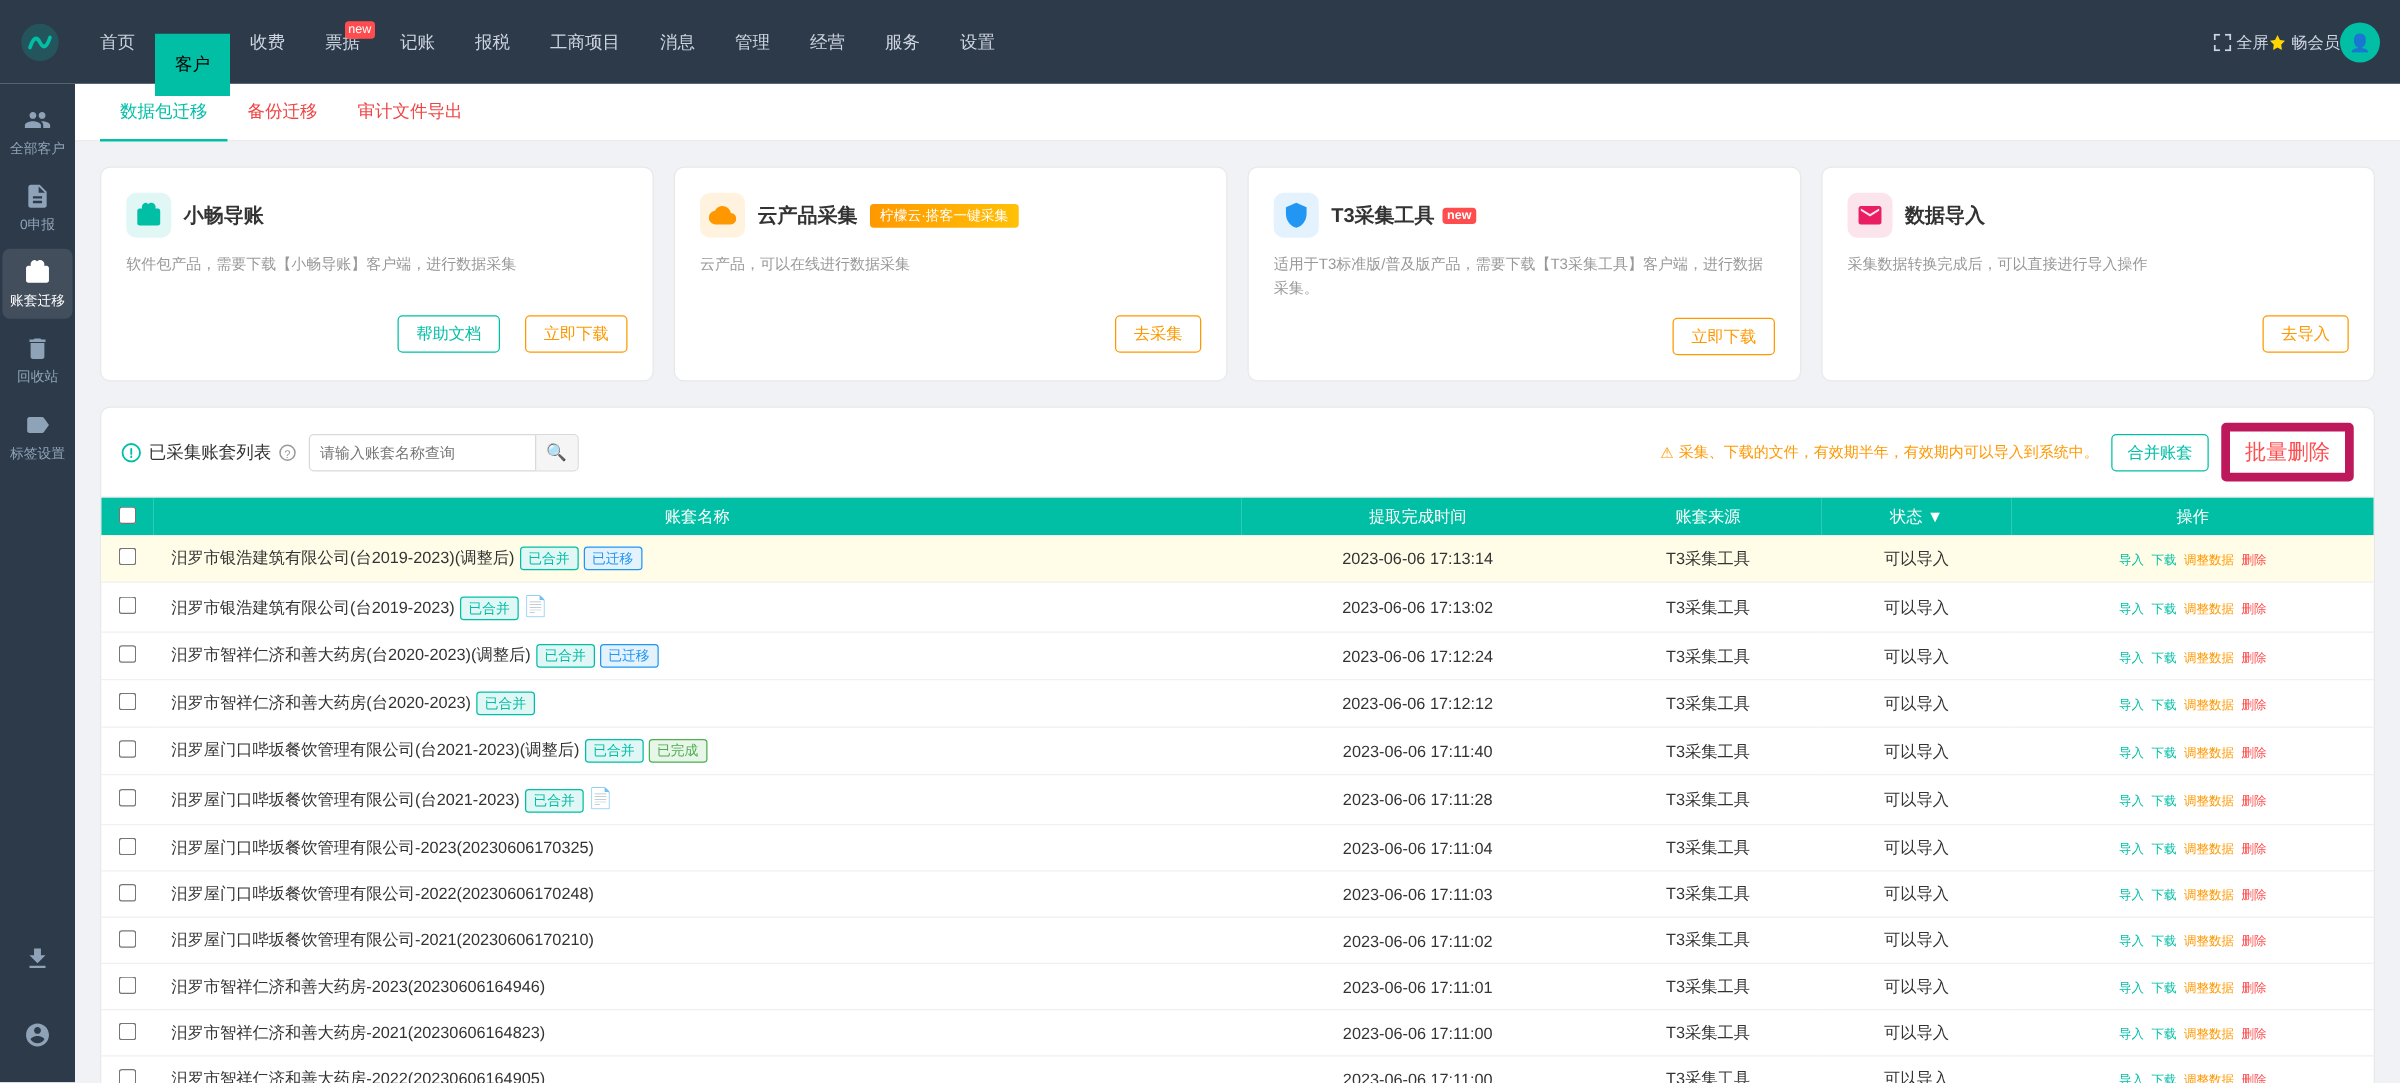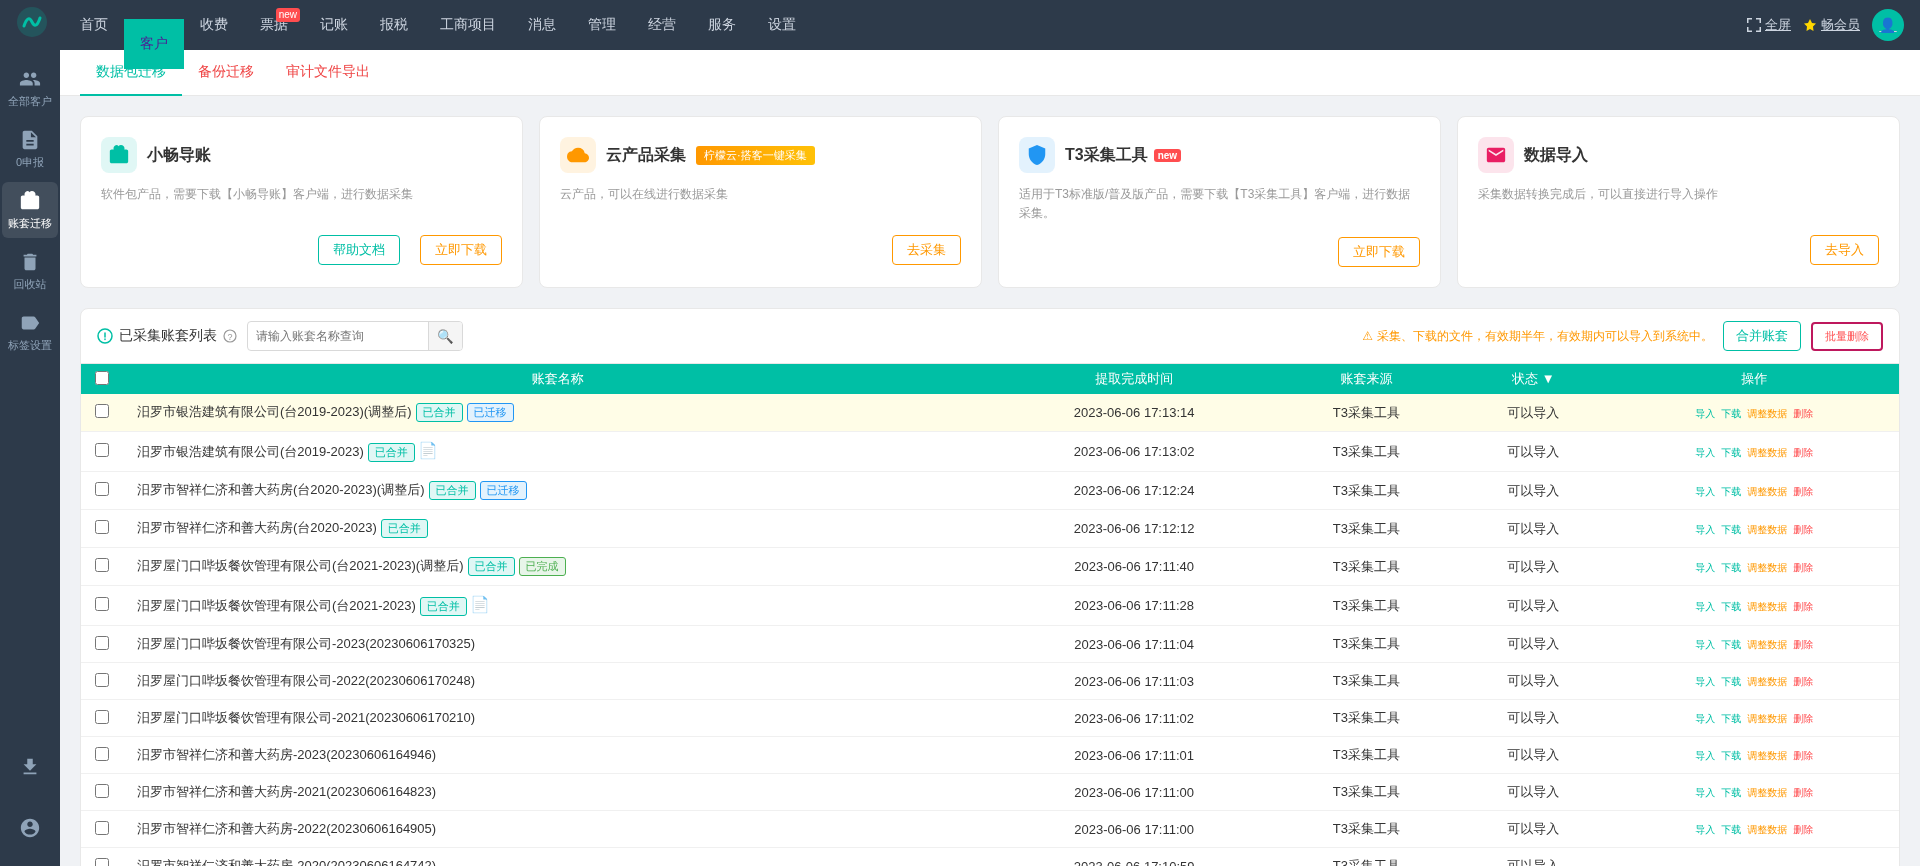--- a/index.html
+++ b/index.html
@@ -1,22 +1,23 @@
 <!DOCTYPE html>
 <html><head>
   <meta charset="utf-8">
   <style>
     * { box-sizing: border-box; margin: 0; padding: 0; }
     body { font-family: 'Microsoft YaHei', sans-serif; font-size: 13px; background: #f0f2f5; color: #333; display: flex; flex-direction: column; height: 866px; overflow: hidden; }
 
     
     .top-nav {
       background: #2d3a4a;
-      height: 50px;
-      display: flex;
+      height: 67px;
+      display: flex;
+      align-items: center;
       padding: 0 0 0 10px;
       flex-shrink: 0;
     }
     .top-nav .logo {
       width: 44px;
       height: 44px;
       display: flex;
       align-items: center;
       justify-content: center;
       margin-right: 10px;
@@ -28,44 +29,42 @@
       padding: 0 16px;
       height: 50px;
       display: flex;
       align-items: center;
       cursor: pointer;
       font-size: 14px;
       position: relative;
     }
     .nav-item.active {
       background: #00bfa5;
-      color: #4c1d95;
+      color: #000000;
       border-radius: 0;
       margin-top: 37px;
     }
     .nav-item .new-badge {
       position: absolute;
       top: 8px;
       right: 4px;
       background: #ff4d4f;
       color: #fff;
       font-size: 10px;
       padding: 0 3px;
       border-radius: 3px;
       line-height: 14px;
     }
     .nav-right {
       margin-left: auto;
       display: flex;
       align-items: center;
-      gap: 12px;
       padding-right: 16px;
       color: #cdd5e0;
       font-size: 13px;
-      text-decoration: underline;
     }
     .nav-right span { cursor: pointer; display: flex; align-items: center; gap: 4px; }
     .avatar {
       width: 32px; height: 32px;
       border-radius: 50%;
       background: #00bfa5;
       display: flex; align-items: center; justify-content: center;
       color: #fff; font-size: 14px; cursor: pointer;
     }
 
@@ -284,26 +283,26 @@
       background: #fff;
       border: 1px solid #00bfa5;
       color: #00bfa5;
       padding: 5px 12px;
       border-radius: 4px;
       cursor: pointer;
       font-size: 13px;
     }
     .btn-batch-delete {
       background: #fff;
-      border: 2px solid #be185d;
+      border: 7px solid #be185d;
       color: #ff4d4f;
       padding: 5px 12px;
       border-radius: 4px;
       cursor: pointer;
-      font-size: 11px;
+      font-size: 17px;
     }
 
     
     .data-table { width: 100%; border-collapse: collapse; }
     .data-table thead tr {
       background: #00bfa5;
       color: #fff;
     }
     .data-table thead th {
       padding: 6px 14px;

